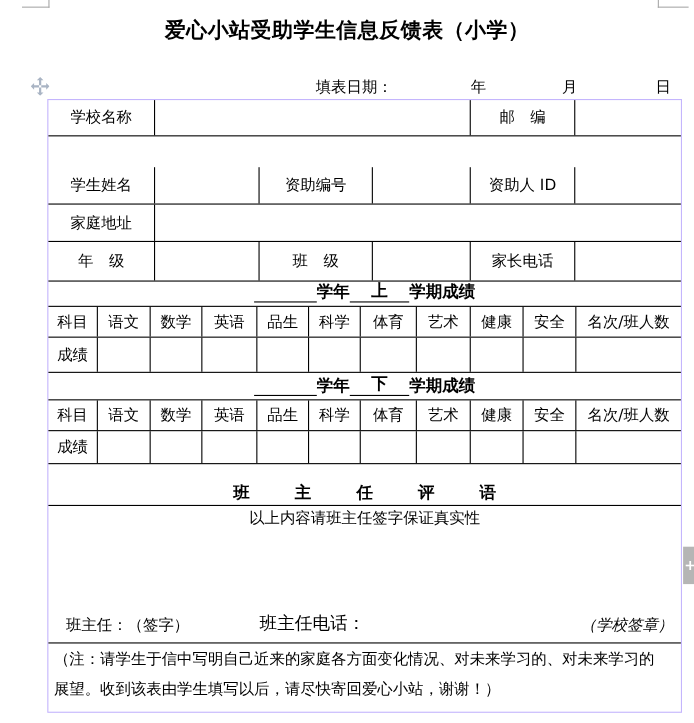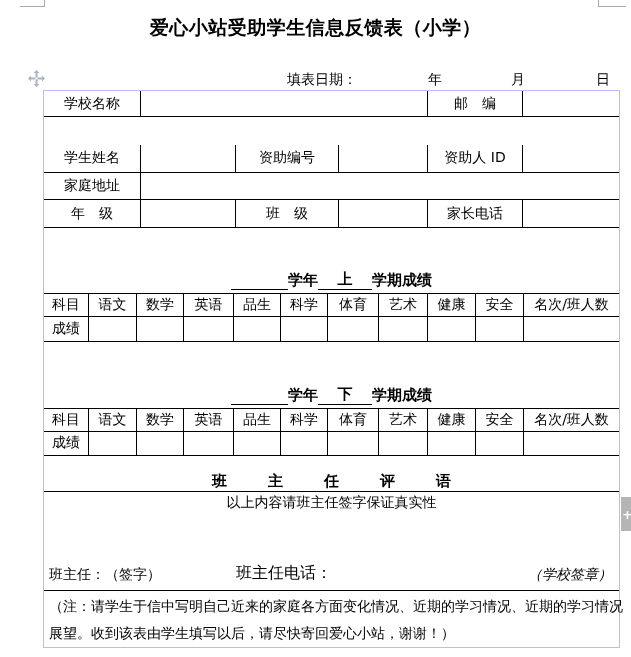--- a/index.html
+++ b/index.html
@@ -40,35 +40,35 @@
   .rA3{height:36px;grid-template-columns:97px 95px 103px 89px 95px 1fr;}
   .rA4{height:34px;grid-template-columns:97px 1fr;}
   .rSubj{grid-template-columns:45px 48px 47px 50px 47px 47px 51px 49px 48px 48px 1fr;}
   .rSubj1{height:28px;}
   .rScore1{height:32px;}
   .rSubj2{height:28px;}
   .rScore2{height:30px;}
   
   .sem-row{display:flex;align-items:flex-end;justify-content:center;
     border-bottom:1px solid #000;box-sizing:border-box;padding-bottom:3px;
-    font-weight:bold;font-size:15px;margin-top:43px;}
+    font-weight:bold;font-size:15px;}
   .rSem1{height:23px;}
   .rSem2{height:25px;}
   .u-blank{display:inline-block;width:57px;height:15px;border-bottom:1px solid #000;}
   .u-term{display:inline-block;width:54px;text-align:center;border-bottom:1px solid #000;
     font-weight:bold;white-space:pre;}
   .sem-b{white-space:pre;}
   
   .rTeach{height:22px;display:flex;align-items:center;justify-content:center;
     border-bottom:1px solid #000;box-sizing:border-box;font-weight:bold;font-size:15px;
     letter-spacing:13px;padding-left:13px;white-space:pre;margin-top:16px;}
   
   .rComments{height:125px;position:relative;border-bottom:1px solid #000;box-sizing:border-box;}
   .comments-notice{width:100%;text-align:center;font-size:14px;margin-top:2px;}
-  .sign-label{position:absolute;left:5px;bottom:6px;font-size:14px;white-space:pre;}
+  .sign-label{position:absolute;left:16px;bottom:6px;font-size:14px;white-space:pre;}
   .phone-label{position:absolute;left:192px;bottom:6px;font-size:16px;white-space:pre;}
   .seal-label{position:absolute;right:7px;bottom:6px;font-size:14px;white-space:pre;font-style:italic;}
   
   .rNote{flex:1;border-bottom:none;display:block;padding:2px 4px 0 5px;
     font-size:14px;line-height:27px;box-sizing:border-box;}
   .note-line{white-space:pre;}
 </style>
 </head>
 <body>
 
@@ -202,17 +202,17 @@
   <div class="rTeach">班　主　任　评　语</div>
 
   <div class="rComments">
     <div class="comments-notice">以上内容请班主任签字保证真实性</div>
     <span class="sign-label">班主任：（签字）</span>
     <span class="phone-label">班主任电话：</span>
     <span class="seal-label">（学校签章）</span>
   </div>
 
   <div class="rNote">
-    <div class="note-line">（注：请学生于信中写明自己近来的家庭各方面变化情况、近期的学习情况、近期的学习情况</div>
+    <div class="note-line">（注：请学生于信中写明自己近来的家庭各方面变化情况、对未来学习的、对未来学习的</div>
     <div class="note-line">展望。收到该表由学生填写以后，请尽快寄回爱心小站，谢谢！）</div>
   </div>
 
 </div>
 
 </body></html>

